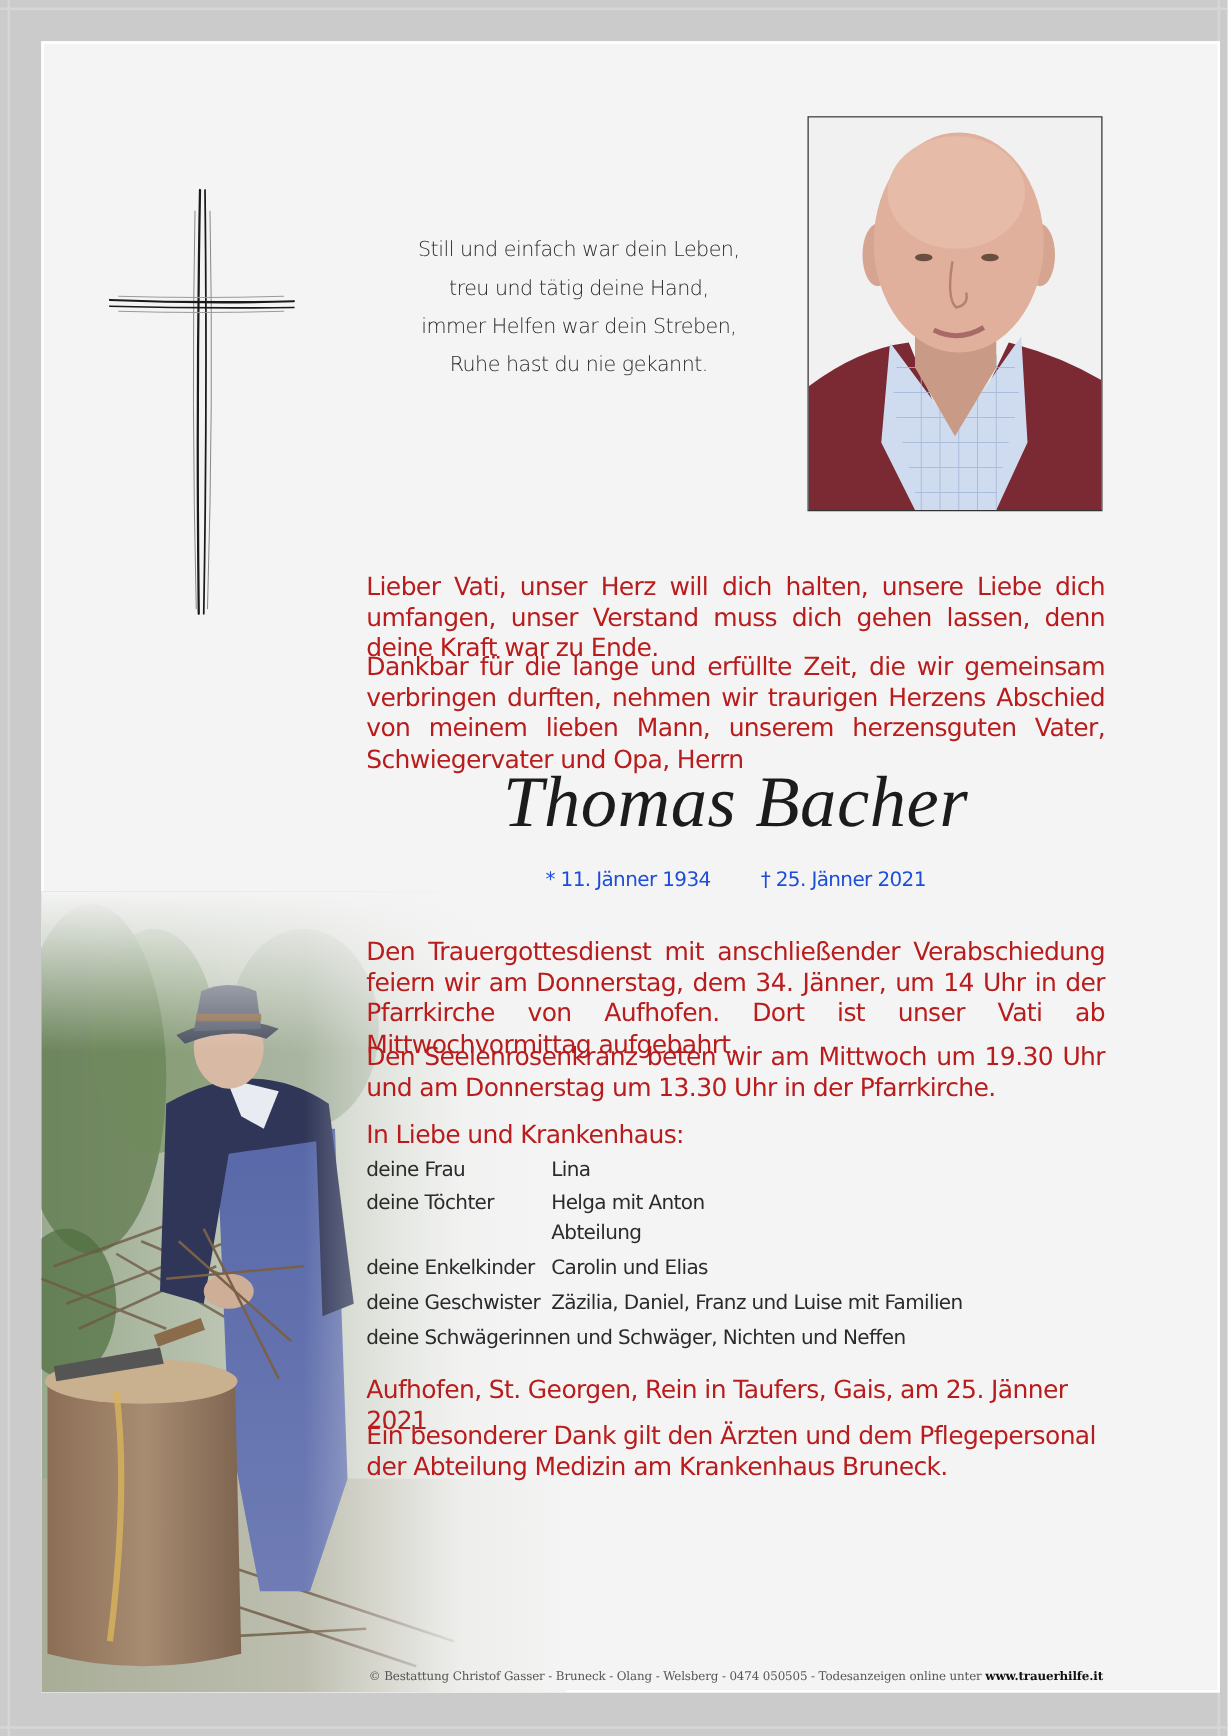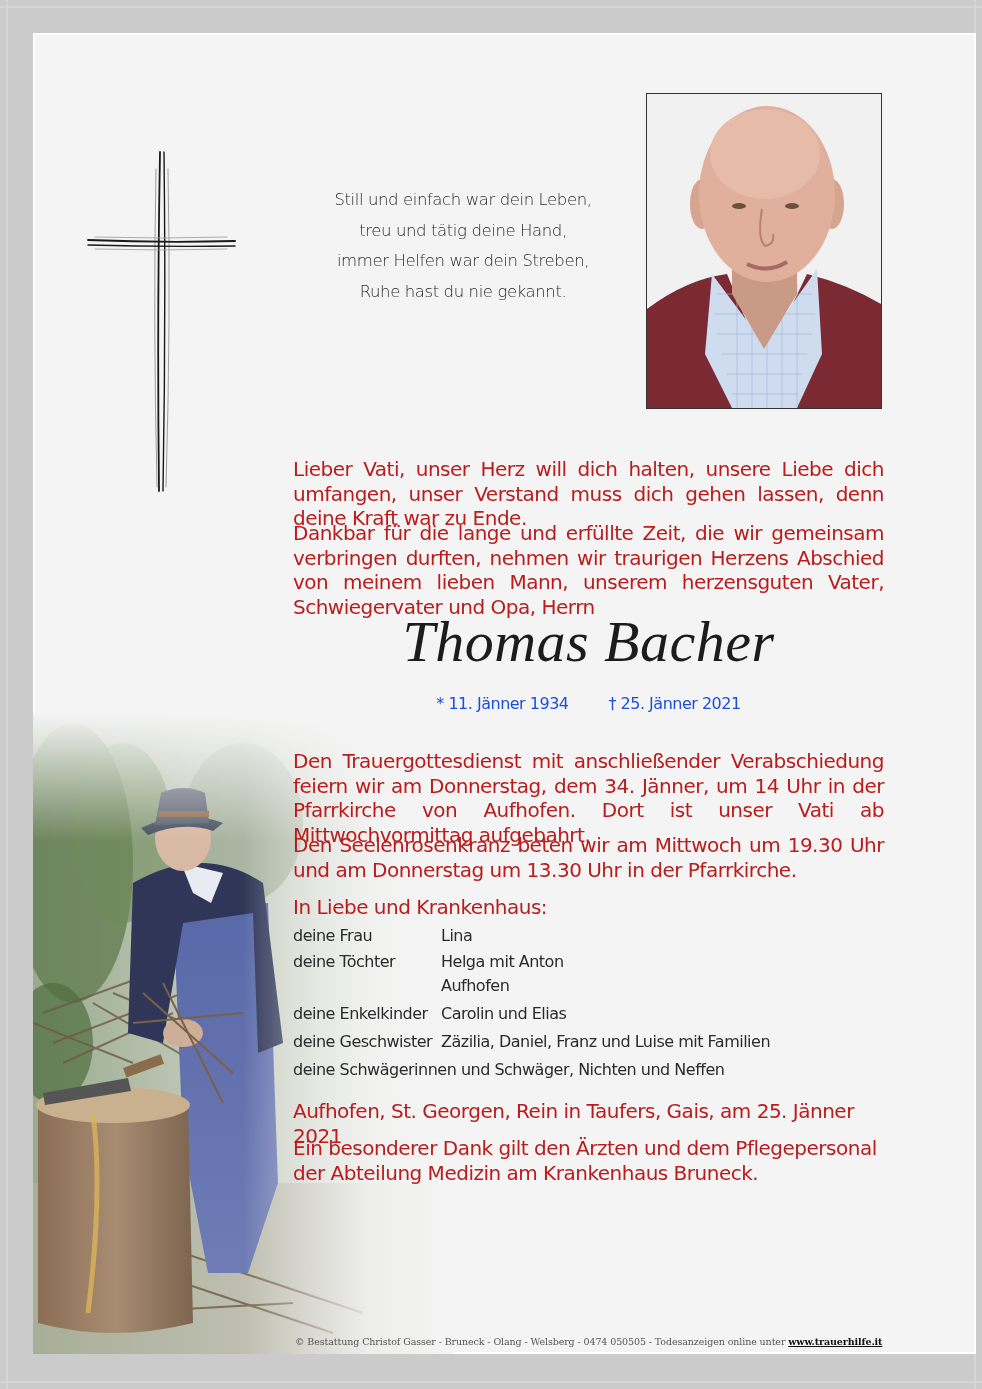--- a/index.html
+++ b/index.html
@@ -86,21 +86,21 @@
   .fam-row.full .fam-label { width:auto; }
 
   .place { top:1066px; }
   .p5 { top:1103px; }
 
   .footer {
     position:absolute; left:262px; top:1303px; width:640px;
     font-family:"DejaVu Serif", serif; font-size:9.5px; color:#555;
     letter-spacing:-0.1px; white-space:nowrap;
   }
-  .footer b { color:#111;text-decoration:underline; }
+  .footer b { color:#111; }
 </style>
 </head>
 <body>
 
 <div class="frame-edge-l"></div>
 <div class="frame-edge-t"></div>
 <div class="frame-edge-r"></div>
 <div class="frame-edge-b"></div>
 
 <div class="page">
@@ -248,21 +248,21 @@
     <div class="fam-row">
       <span class="fam-label">deine Frau</span>
       <span class="fam-names">Lina</span>
     </div>
     <div class="fam-row">
       <span class="fam-label">deine Töchter</span>
       <span class="fam-names">Helga mit Anton</span>
     </div>
     <div class="fam-row" style="margin-top:-2px;margin-bottom:2px;">
       <span class="fam-label"></span>
-      <span class="fam-names">Aufhofen</span>
+      <span class="fam-names">Abteilung</span>
     </div>
     <div class="fam-row" style="margin-top:2px;">
       <span class="fam-label">deine Enkelkinder</span>
       <span class="fam-names">Carolin und Elias</span>
     </div>
     <div class="fam-row" style="margin-top:2px;">
       <span class="fam-label">deine Geschwister</span>
       <span class="fam-names">Zäzilia, Daniel, Franz und Luise mit Familien</span>
     </div>
     <div class="fam-row full" style="margin-top:2px;">

